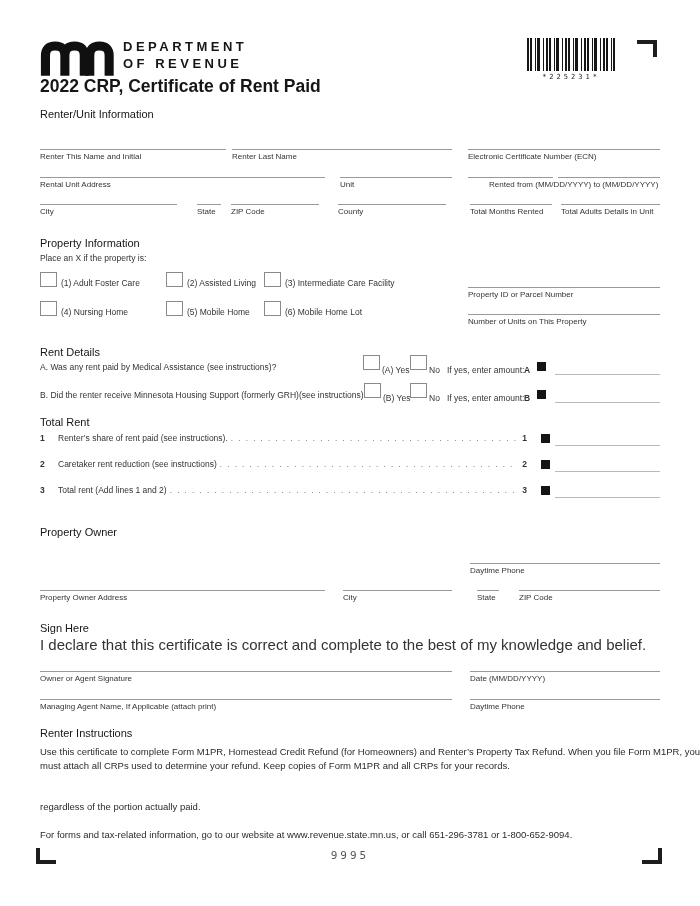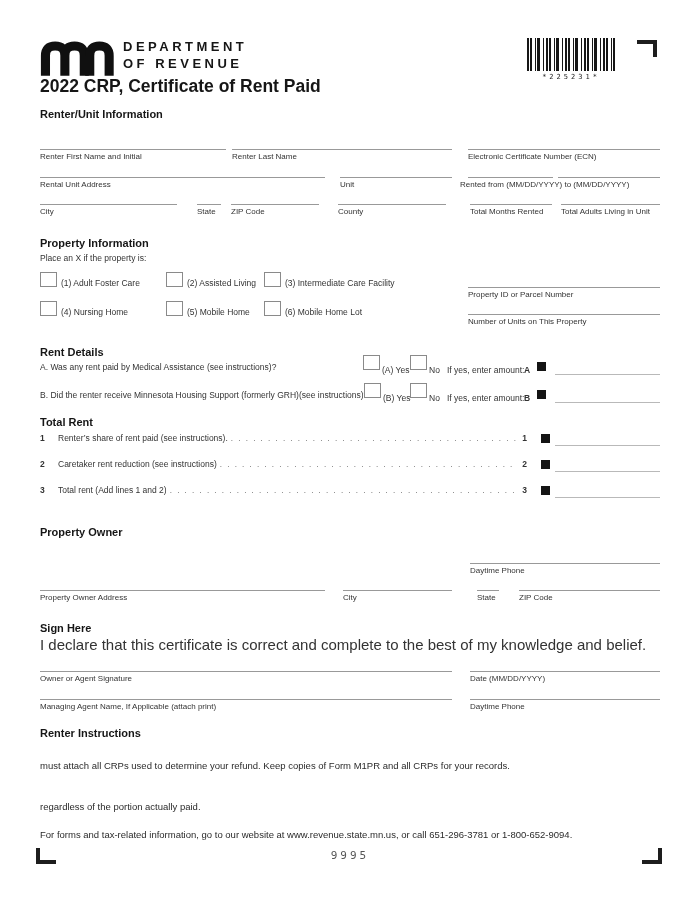--- a/index.html
+++ b/index.html
@@ -3,21 +3,21 @@
 <meta charset="utf-8">
 <style>
   html,body{margin:0;padding:0;background:#f3f3f3}
   .page{position:relative;width:700px;height:906px;margin:0 auto;background:#ffffff;
         font-family:"Liberation Sans",sans-serif;color:#2b2b2b;overflow:hidden}
   .abs{position:absolute}
   .fld{position:absolute;border-top:1px solid #999;padding-top:2px}
   .fld .lbl{display:block;font-size:8px;color:#333;white-space:nowrap}
   .seg{position:absolute;border-top:1px solid #999;height:0}
   .sublbl{position:absolute;font-size:8px;color:#333;white-space:nowrap}
-  .sech{position:absolute;font-weight:bold;font-size:11px;color:#161616;white-space:nowrap}
+  .sech{position:absolute;font-weight:normal;font-size:11px;color:#161616;white-space:nowrap}
   .title{position:absolute;font-weight:bold;font-size:17.5px;color:#161616;white-space:nowrap}
   .cb{position:absolute;width:17px;height:15px;border:1px solid #8a8a8a;background:#fff;box-sizing:border-box}
   .cblbl{position:absolute;font-size:8.5px;color:#333;white-space:nowrap}
   .small{position:absolute;font-size:8.5px;color:#333;white-space:nowrap}
   .it{}
   .b{font-weight:bold}
   .sq{position:absolute;width:9px;height:9px;background:#141414}
   .uline{position:absolute;border-top:1px solid #b9b9b9;height:0}
   .trrow{position:absolute;display:flex;align-items:baseline;font-size:8.5px;color:#333;white-space:nowrap}
   .trnum{font-weight:bold;width:18px;flex:none}
@@ -52,56 +52,56 @@
 
   <div class="barcode"></div>
   <div class="bclabel">*225231*</div>
   <div class="corner c-tr" style="left:637px;top:40px"></div>
 
   <div class="title" style="left:40px;top:76px">2022 CRP, Certificate of Rent Paid</div>
 
   <div class="sech" style="left:40px;top:108px">Renter/Unit Information</div>
 
   <div class="fld" style="left:40px;top:149px;width:186px">
-    <span class="lbl">Renter First Name and Initial</span>
+    <span class="lbl">Renter This Name and Initial</span>
     </div>
   <div class="fld" style="left:232px;top:149px;width:220px">
     <span class="lbl">Renter Last Name</span>
     </div>
   <div class="fld" style="left:468px;top:149px;width:192px">
     <span class="lbl">Electronic Certificate Number (ECN)</span>
     </div>
 
   <div class="fld" style="left:40px;top:177px;width:285px">
     <span class="lbl">Rental Unit Address</span>
     </div>
   <div class="fld" style="left:340px;top:177px;width:112px">
     <span class="lbl">Unit</span>
     </div>
   <div class="seg" style="left:468px;top:177px;width:85px"></div>
   <div class="seg" style="left:558px;top:177px;width:102px"></div>
-  <div class="sublbl" style="left:460px;top:180px">Rented from (MM/DD/YYYY) to (MM/DD/YYYY)</div>
+  <div class="sublbl" style="left:489px;top:180px">Rented from (MM/DD/YYYY) to (MM/DD/YYYY)</div>
 
   <div class="fld" style="left:40px;top:204px;width:137px">
     <span class="lbl">City</span>
     </div>
   <div class="fld" style="left:197px;top:204px;width:24px">
     <span class="lbl">State</span>
     </div>
   <div class="fld" style="left:231px;top:204px;width:88px">
     <span class="lbl">ZIP Code</span>
     </div>
   <div class="fld" style="left:338px;top:204px;width:108px">
     <span class="lbl">County</span>
     </div>
   <div class="fld" style="left:470px;top:204px;width:82px">
     <span class="lbl">Total Months Rented</span>
     </div>
   <div class="fld" style="left:561px;top:204px;width:99px">
-    <span class="lbl">Total Adults Living in Unit</span>
+    <span class="lbl">Total Adults Details in Unit</span>
     </div>
 
   <div class="sech" style="left:40px;top:237px">Property Information</div>
   <div class="small" style="left:40px;top:253px">Place an X if the property is:</div>
 
   <div class="cb" style="left:40px;top:272px"></div>
   <div class="cblbl" style="left:61px;top:278px">(1) Adult Foster Care</div>
   <div class="cb" style="left:166px;top:272px"></div>
   <div class="cblbl" style="left:187px;top:278px">(2) Assisted Living</div>
   <div class="cb" style="left:264px;top:272px"></div>
@@ -202,20 +202,21 @@
     </div>
 
   <div class="fld" style="left:40px;top:699px;width:412px">
     <span class="lbl"><span>Managing Agent Name, If Applicable </span><span class="it">(attach print)</span></span>
     </div>
   <div class="fld" style="left:470px;top:699px;width:190px">
     <span class="lbl">Daytime Phone</span>
     </div>
 
   <div class="sech" style="left:40px;top:727px">Renter Instructions</div>
+  <div class="instr" style="left:40px;top:746px"><span>Use this certificate to complete Form M1PR, </span><span class="it">Homestead Credit Refund (for Homeowners) and Renter’s Property Tax Refund</span><span>. When you file Form M1PR, you</span></div>
   <div class="instr" style="left:40px;top:760px">must attach all CRPs used to determine your refund. Keep copies of Form M1PR and all CRPs for your records.</div>
   <div class="instr" style="left:40px;top:801px">regardless of the portion actually paid.</div>
   <div class="instr" style="left:40px;top:829px">For forms and tax-related information, go to our website at www.revenue.state.mn.us, or call 651-296-3781 or 1-800-652-9094.</div>
 
   <div class="code9995">9995</div>
   <div class="corner c-bl" style="left:36px;top:848px"></div>
   <div class="corner c-br" style="left:642px;top:848px"></div>
 
 </div>
 

